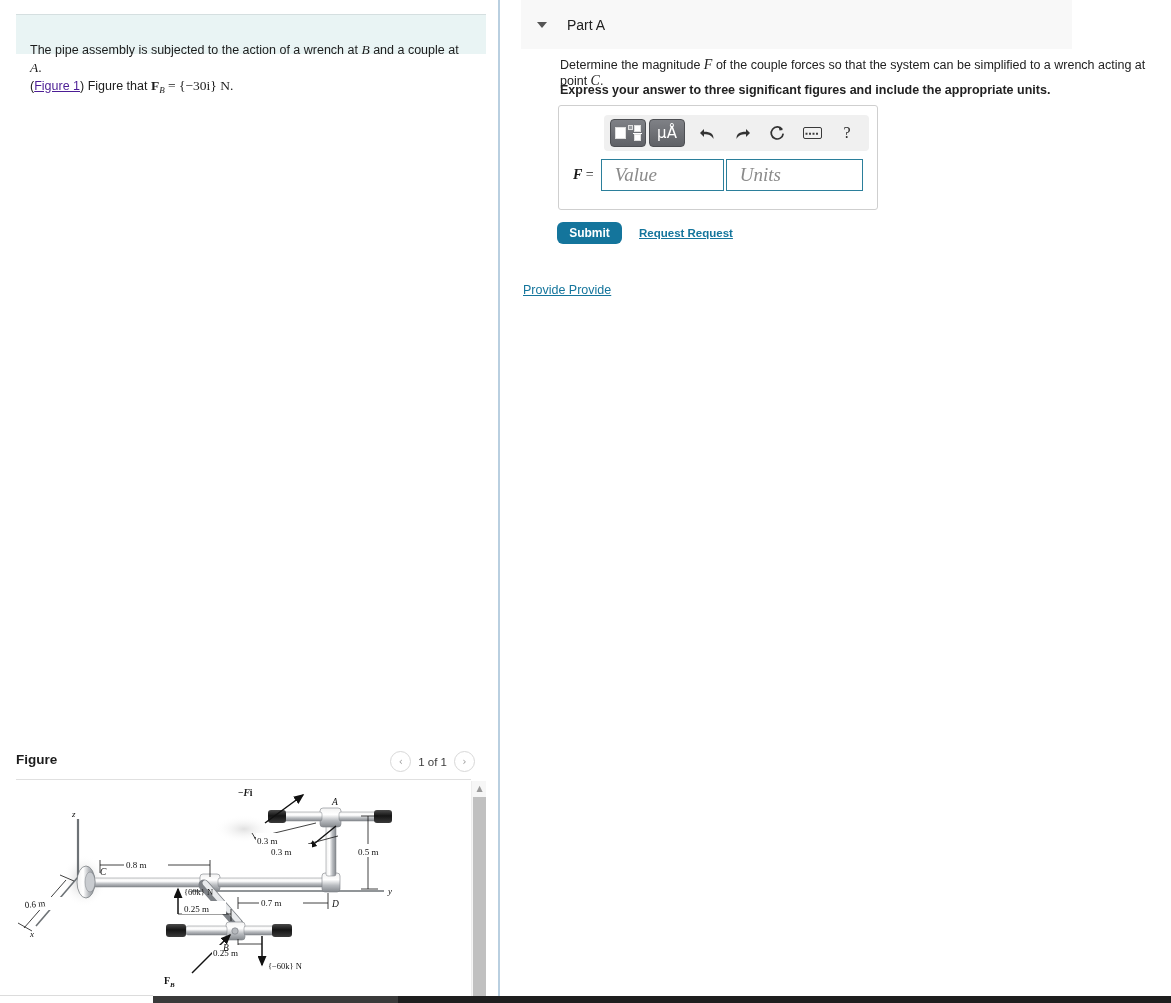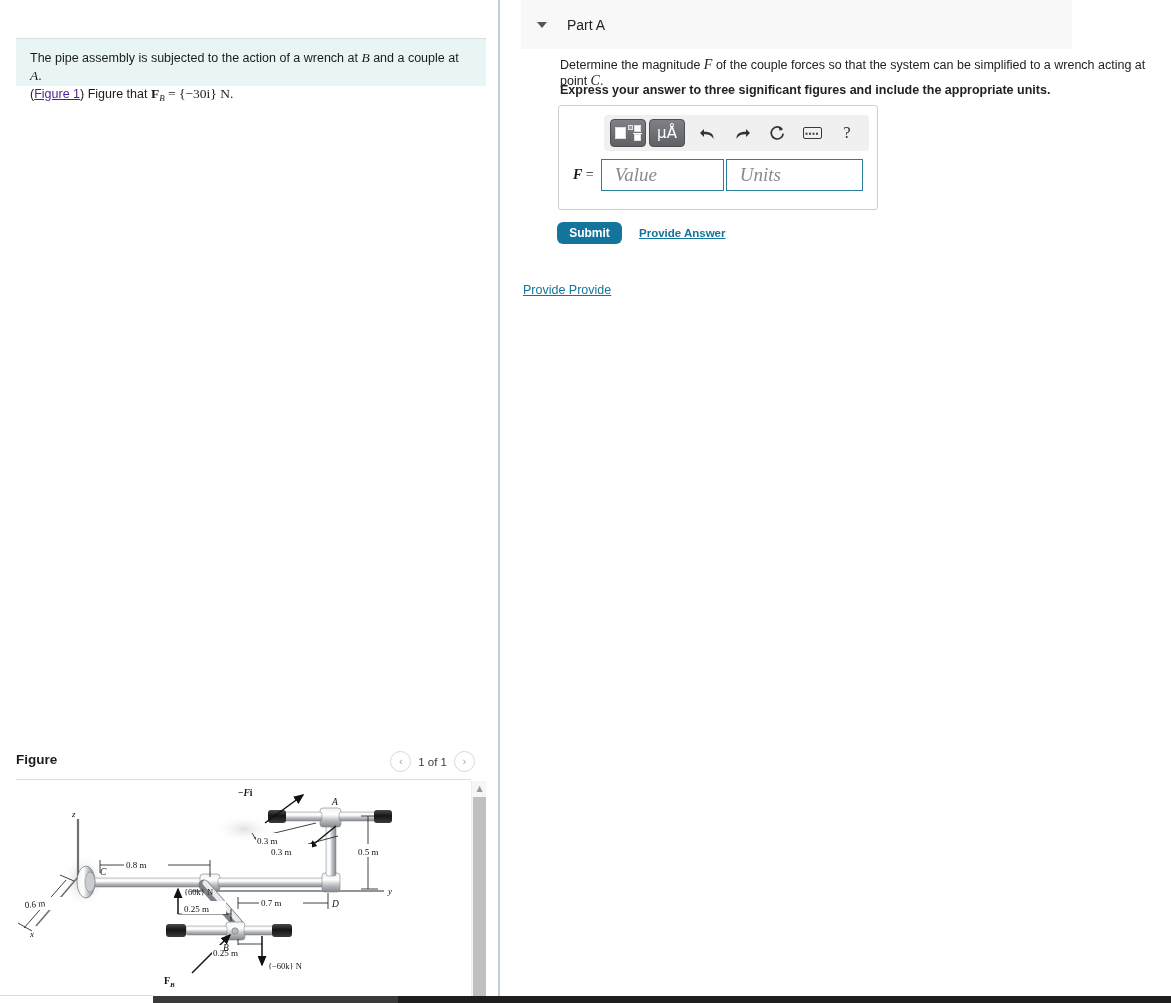--- a/index.html
+++ b/index.html
@@ -14,25 +14,25 @@
   .page { position: relative; width: 1171px; height: 1003px; background:#fff; }
 
   
   .left-col {
     position: absolute; left: 0; top: 0;
     width: 497px; height: 1003px;
     background: #fff;
     overflow: hidden;
   }
   .statement-box {
-    position: absolute; left: 16px; top: 38px;
-    width: 470px; height: 48px;
+    position: absolute; left: 16px; top: 14px;
+    width: 470px; height: 40px;
     background: #e9f4f4;
     border-top: 1px solid #d5dfe0;
-    padding: 10px 14px 0 14px;
+    padding: 26px 14px 0 14px;
   }
   .statement-text {
     font-size: 12.5px; color: #1c1c1c; line-height: 17px;
     font-family: "Liberation Sans", sans-serif;
   }
   .statement-text .mathit { font-family: "Liberation Serif", serif; font-style: italic; font-size: 13.5px; }
   .statement-text .mathbf { font-family: "Liberation Serif", serif; font-weight: bold; font-style: normal; font-size: 13.5px; }
   .statement-text .mathrm { font-family: "Liberation Serif", serif; font-size: 13.5px; }
   .sub { font-size: 0.72em; vertical-align: -0.28em; font-style: italic; font-family:"Liberation Serif", serif;}
   a.figlink { color:#4c1d95; text-decoration: underline; }
@@ -419,20 +419,20 @@
     </div>
 
     <div class="ans-row">
       <span class="feq"><i>F</i><span> =</span></span>
       <input class="ans-input value" type="text" placeholder="Value" style="">
       <input class="ans-input units" type="text" placeholder="Units" style="">
     </div>
   </div>
 
   <button class="submit-btn">Submit</button>
-  <a class="request-answer" href="#">Provide Answer</a>
+  <a class="request-answer" href="#">Request Request</a>
   <a class="provide-feedback" href="#">Provide Provide</a>
 
   <div class="fig-hscroll">
     <div class="hthumb"></div>
   </div>
 
 </div>
 
 </body></html>

